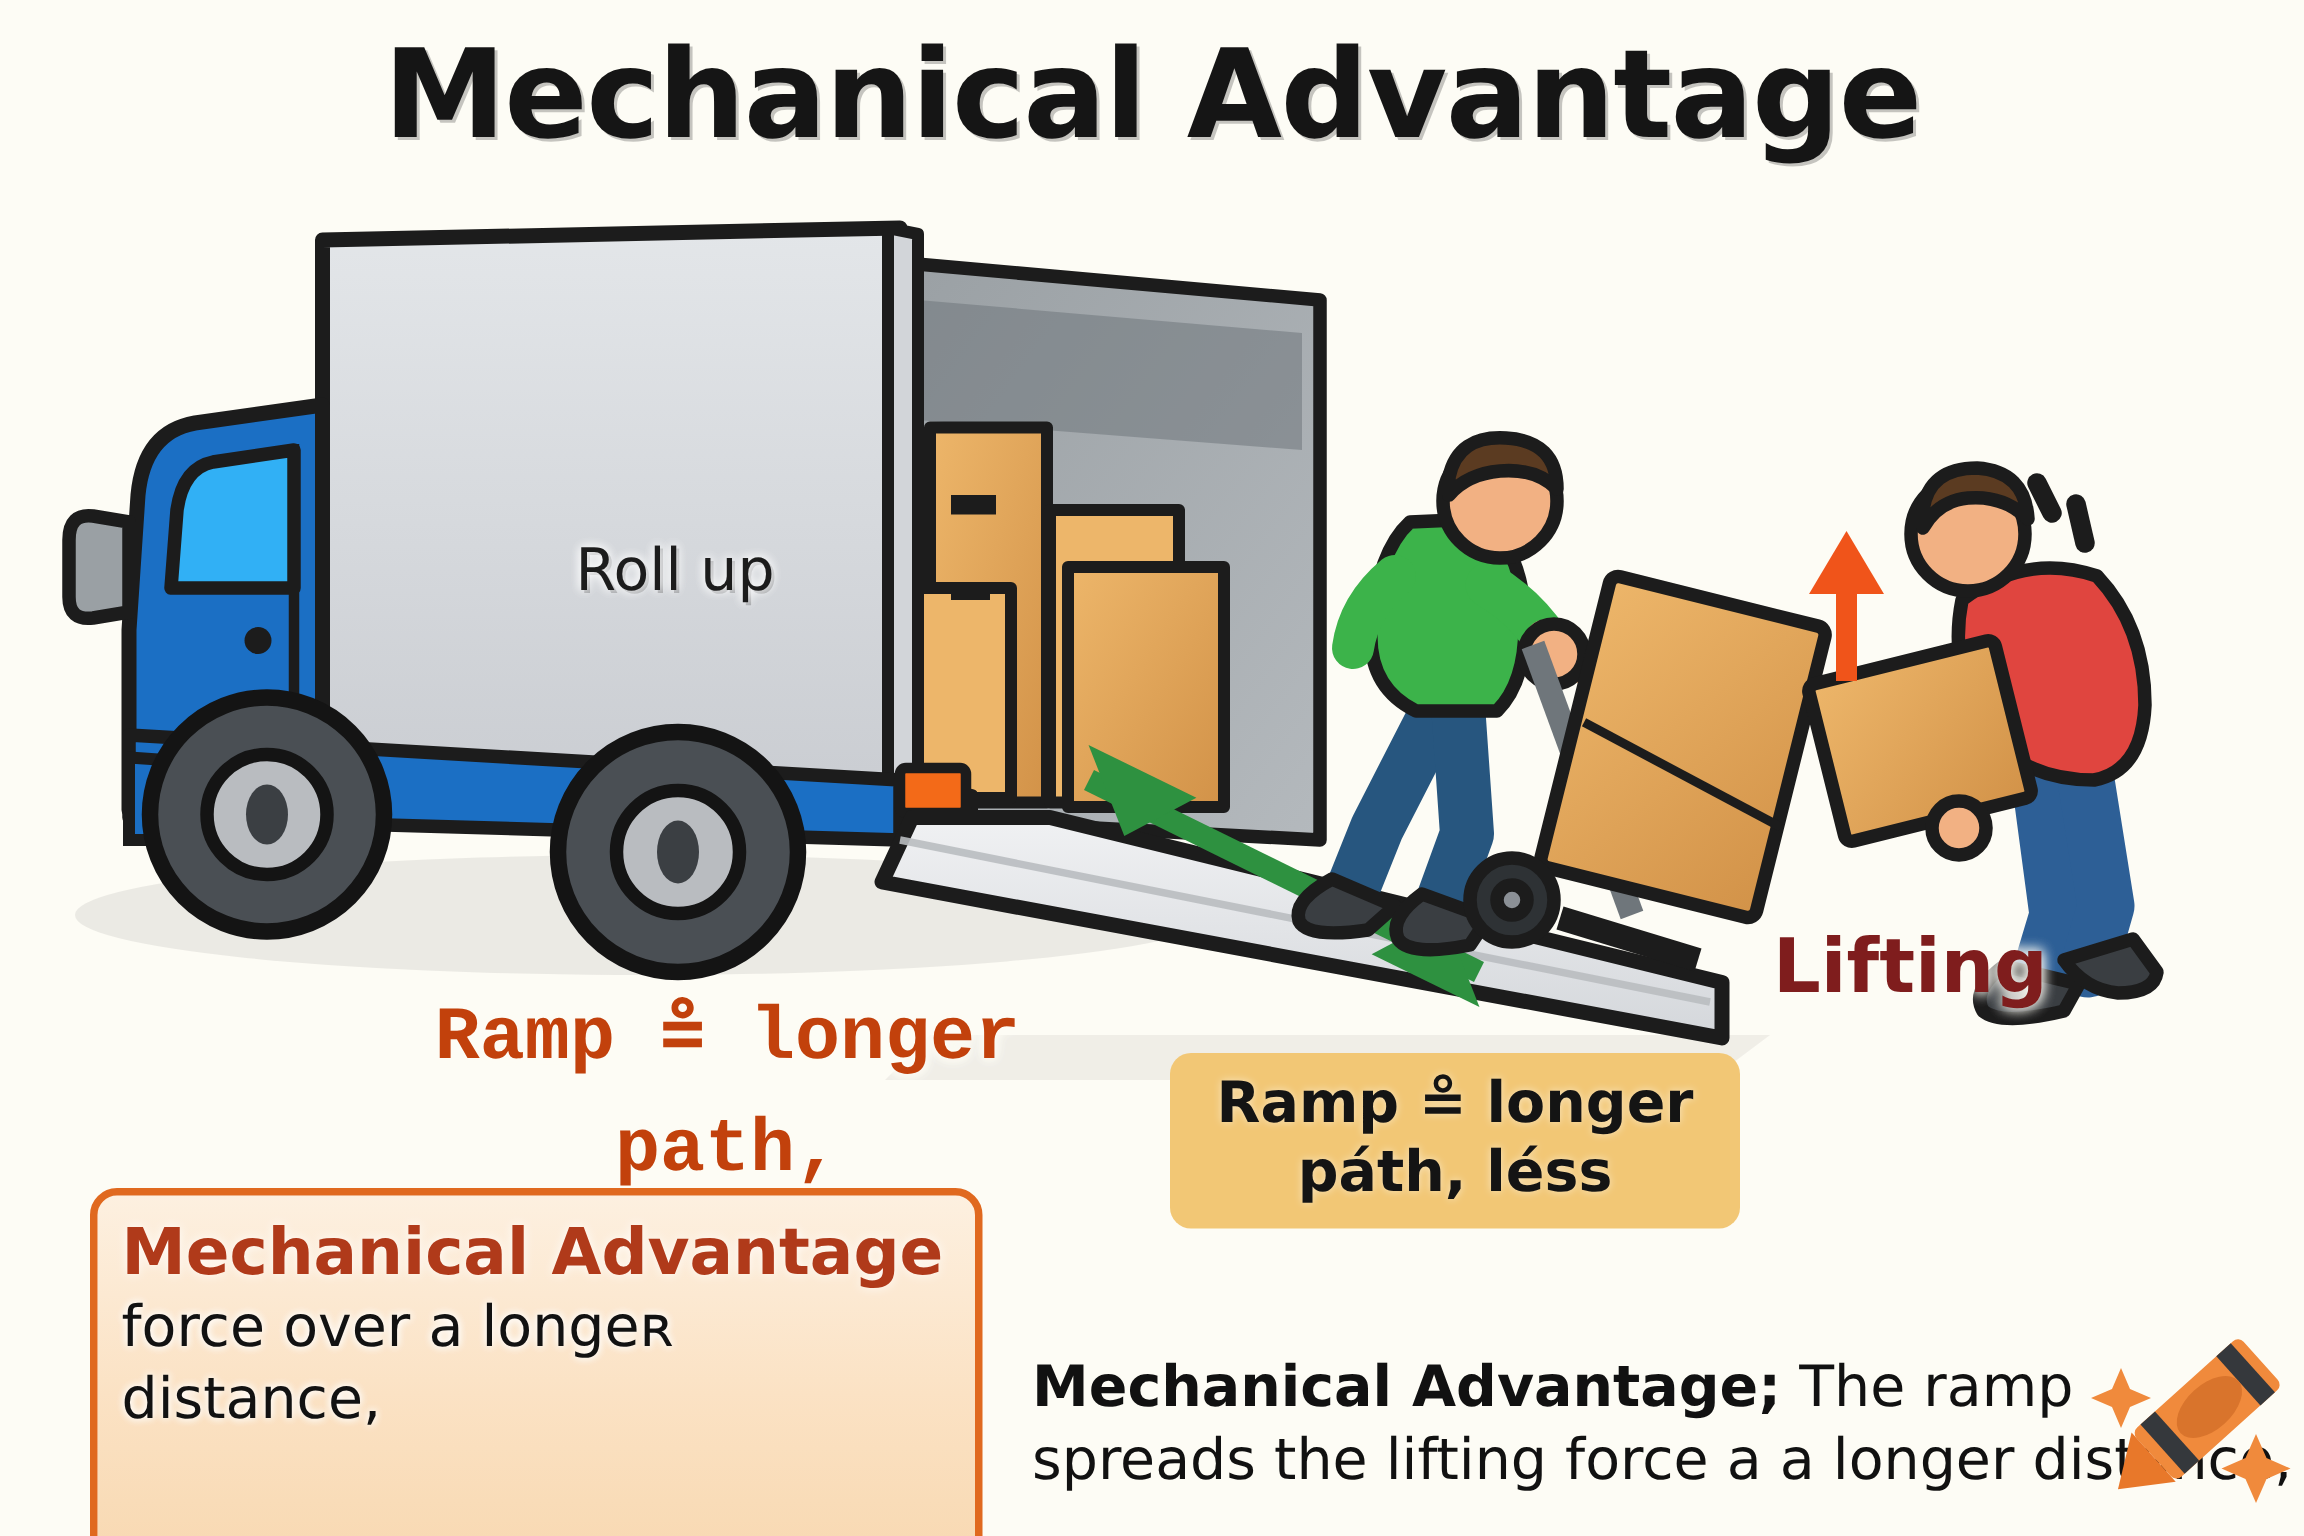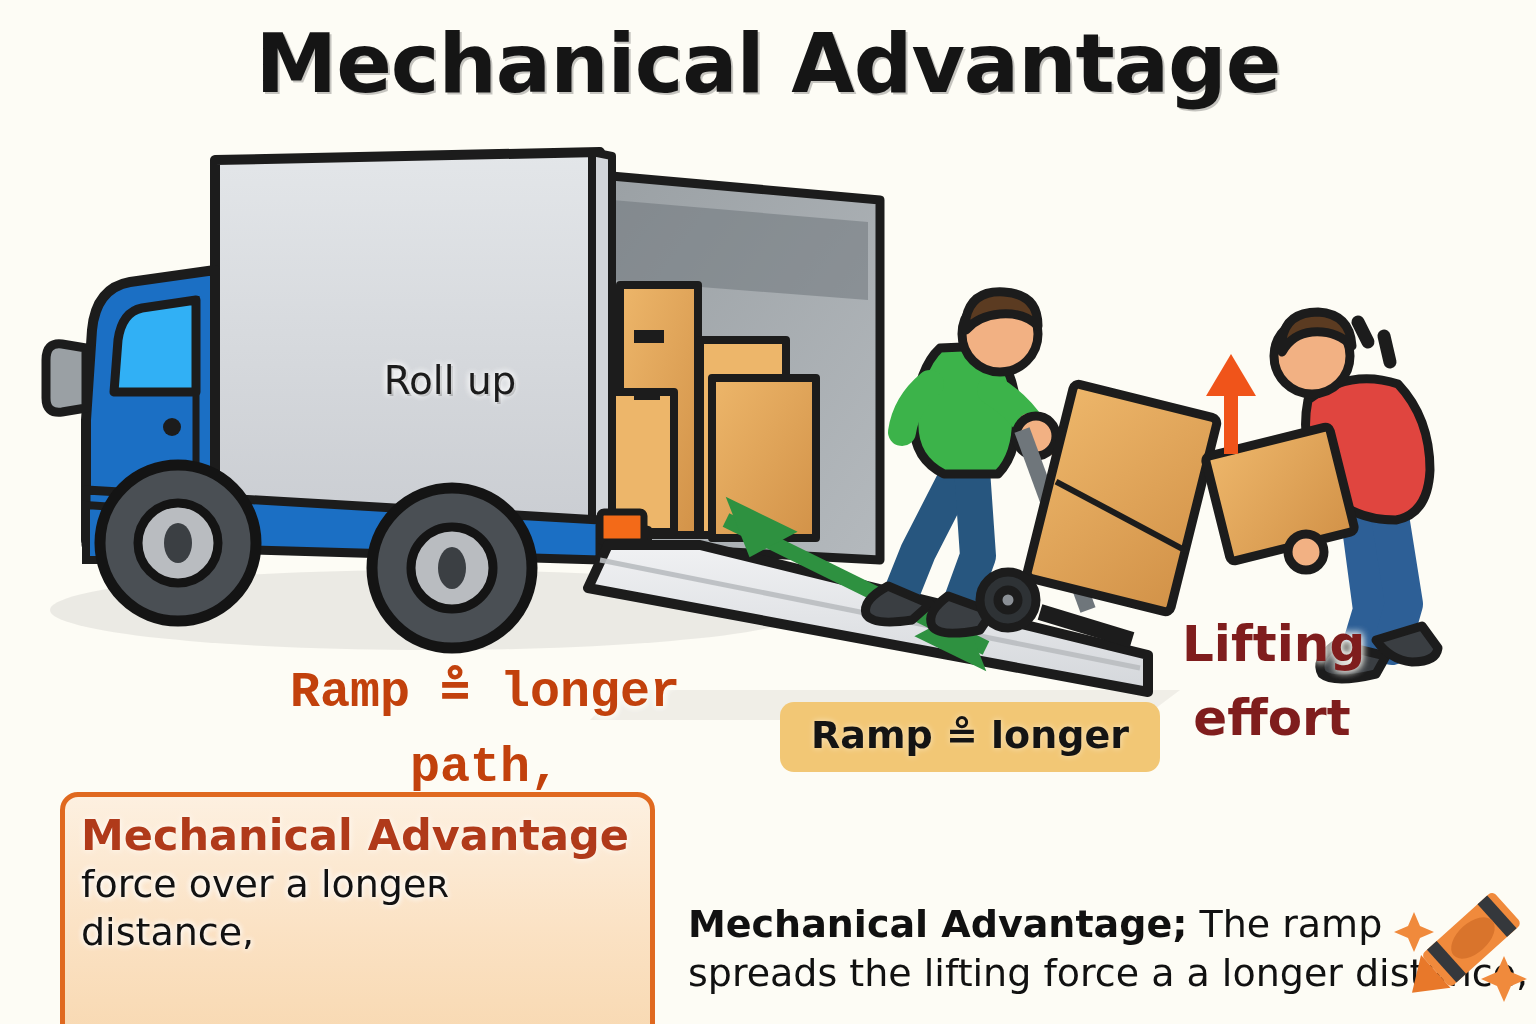--- a/index.html
+++ b/index.html
@@ -284,25 +284,25 @@
     <div>Roll up</div>
   </div>
 
   <div class="ov ramp-label">
     <div>Ramp ≗ longer path,</div>
     <div>less force nsêded</div>
   </div>
 
   <div class="ov lift-label">
     <div>Lifting</div>
-    <div>effort</div>
   </div>
 
   <div class="ov" id="yellow-box">
     <div>Ramp ≗ longer</div>
+    <div>páth, léss</div>
   </div>
 
   <div class="ov" id="orange-box">
     <div id="orange-heading">Mechanical Advantage</div>
     <div id="orange-body">
       <div>force over a longeʀ distance,</div>
 
     </div>
   </div>
 

